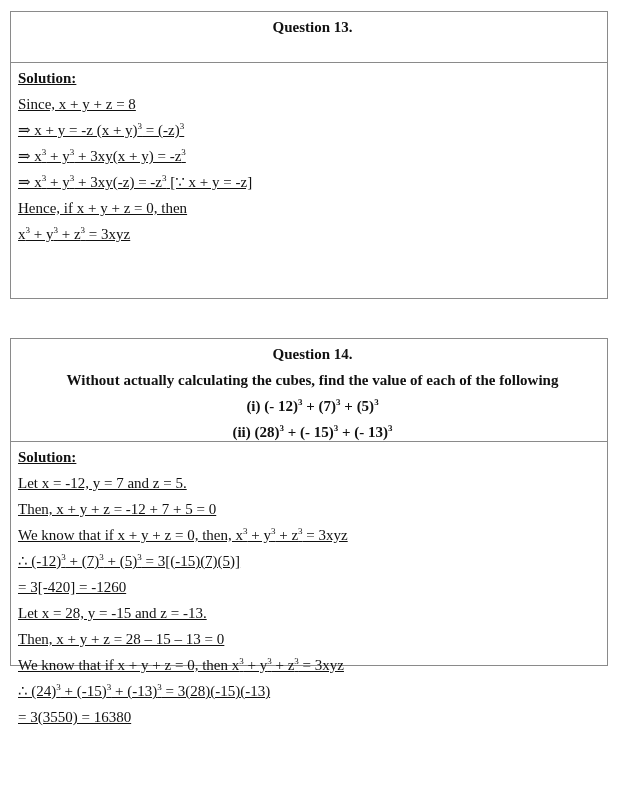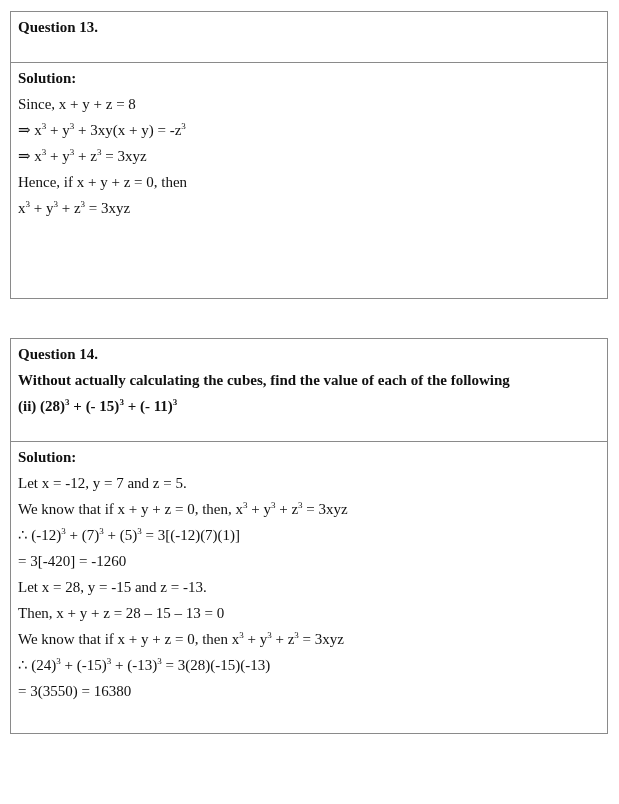--- a/index.html
+++ b/index.html
@@ -1,61 +1,64 @@
 <!DOCTYPE html>
 <html><head>
 <meta charset="utf-8">
 <style>
   html, body { margin: 0; padding: 0; background: #ffffff; }
   body { width: 619px; height: 804px; position: relative; overflow: hidden;
          font-family: "Liberation Serif", "DejaVu Serif", serif; color: #111; }
   .box { position: absolute; left: 10px; width: 598px; border: 1.5px solid #8a8a8a; box-sizing: border-box; }
   #q13 { top: 11px; height: 288px; }
-  #q14 { top: 338px; height: 396px; }
-  .head { border-bottom: 1.5px solid #8a8a8a; padding: 2px 0 0 7px; }
-  .body { padding: 2px 0 0 7px; }
+  #q14 { top: 338px; height: 328px; }
+  .head { border-bottom: 1.5px solid #8a8a8a; padding: 2px 0 0 7px; text-align: center; }
+  .body { padding: 2px 0 0 7px; text-decoration: underline; }
   .line { height: 26px; line-height: 26px; font-size: 15px; white-space: nowrap; }
   .bold { font-weight: bold; }
   #q13 .head { height: 51px; box-sizing: border-box; }
   #q14 .head { height: 103px; box-sizing: border-box; }
   sup { font-size: 9px; vertical-align: 6px; line-height: 0; }
 </style>
 </head>
 <body>
 
 <div class="box" id="q13">
   <div class="head">
     <div class="line bold">Question 13.</div>
   </div>
   <div class="body">
     <div class="line bold">Solution:</div>
     <div class="sol">
         <div class="line"><span>Since, x + y + z = 8</span></div>
+        <div class="line"><span>⇒ x + y = -z (x + y)</span><sup>3</sup><span> = (-z)</span><sup>3</sup></div>
         <div class="line"><span>⇒ x</span><sup>3</sup><span> + y</span><sup>3</sup><span> + 3xy(x + y) = -z</span><sup>3</sup></div>
-        <div class="line"><span>⇒ x</span><sup>3</sup><span> + y</span><sup>3</sup><span> + z</span><sup>3</sup><span> = 3xyz</span></div>
+        <div class="line"><span>⇒ x</span><sup>3</sup><span> + y</span><sup>3</sup><span> + 3xy(-z) = -z</span><sup>3</sup><span> [∵ x + y = -z]</span></div>
         <div class="line"><span>Hence, if x + y + z = 0, then</span></div>
         <div class="line"><span>x</span><sup>3</sup><span> + y</span><sup>3</sup><span> + z</span><sup>3</sup><span> = 3xyz</span></div>
       </div>
   </div>
 </div>
 
 <div class="box" id="q14">
   <div class="head">
     <div class="line bold">Question 14.</div>
     <div class="prompt">
         <div class="line bold"><span>Without actually calculating the cubes, find the value of each of the following</span></div>
-        <div class="line bold"><span>(ii) (28)</span><sup>3</sup><span> + (- 15)</span><sup>3</sup><span> + (- 11)</span><sup>3</sup></div>
+        <div class="line bold"><span>(i) (- 12)</span><sup>3</sup><span> + (7)</span><sup>3</sup><span> + (5)</span><sup>3</sup></div>
+        <div class="line bold"><span>(ii) (28)</span><sup>3</sup><span> + (- 15)</span><sup>3</sup><span> + (- 13)</span><sup>3</sup></div>
       </div>
   </div>
   <div class="body">
     <div class="line bold">Solution:</div>
     <div class="sol">
         <div class="line"><span>Let x = -12, y = 7 and z = 5.</span></div>
+        <div class="line"><span>Then, x + y + z = -12 + 7 + 5 = 0</span></div>
         <div class="line"><span>We know that if x + y + z = 0, then, x</span><sup>3</sup><span> + y</span><sup>3</sup><span> + z</span><sup>3</sup><span> = 3xyz</span></div>
-        <div class="line"><span>∴ (-12)</span><sup>3</sup><span> + (7)</span><sup>3</sup><span> + (5)</span><sup>3</sup><span> = 3[(-12)(7)(1)]</span></div>
+        <div class="line"><span>∴ (-12)</span><sup>3</sup><span> + (7)</span><sup>3</sup><span> + (5)</span><sup>3</sup><span> = 3[(-15)(7)(5)]</span></div>
         <div class="line"><span>= 3[-420] = -1260</span></div>
         <div class="line"><span>Let x = 28, y = -15 and z = -13.</span></div>
         <div class="line"><span>Then, x + y + z = 28 – 15 – 13 = 0</span></div>
         <div class="line"><span>We know that if x + y + z = 0, then x</span><sup>3</sup><span> + y</span><sup>3</sup><span> + z</span><sup>3</sup><span> = 3xyz</span></div>
         <div class="line"><span>∴ (24)</span><sup>3</sup><span> + (-15)</span><sup>3</sup><span> + (-13)</span><sup>3</sup><span> = 3(28)(-15)(-13)</span></div>
         <div class="line"><span>= 3(3550) = 16380</span></div>
       </div>
   </div>
 </div>
 

